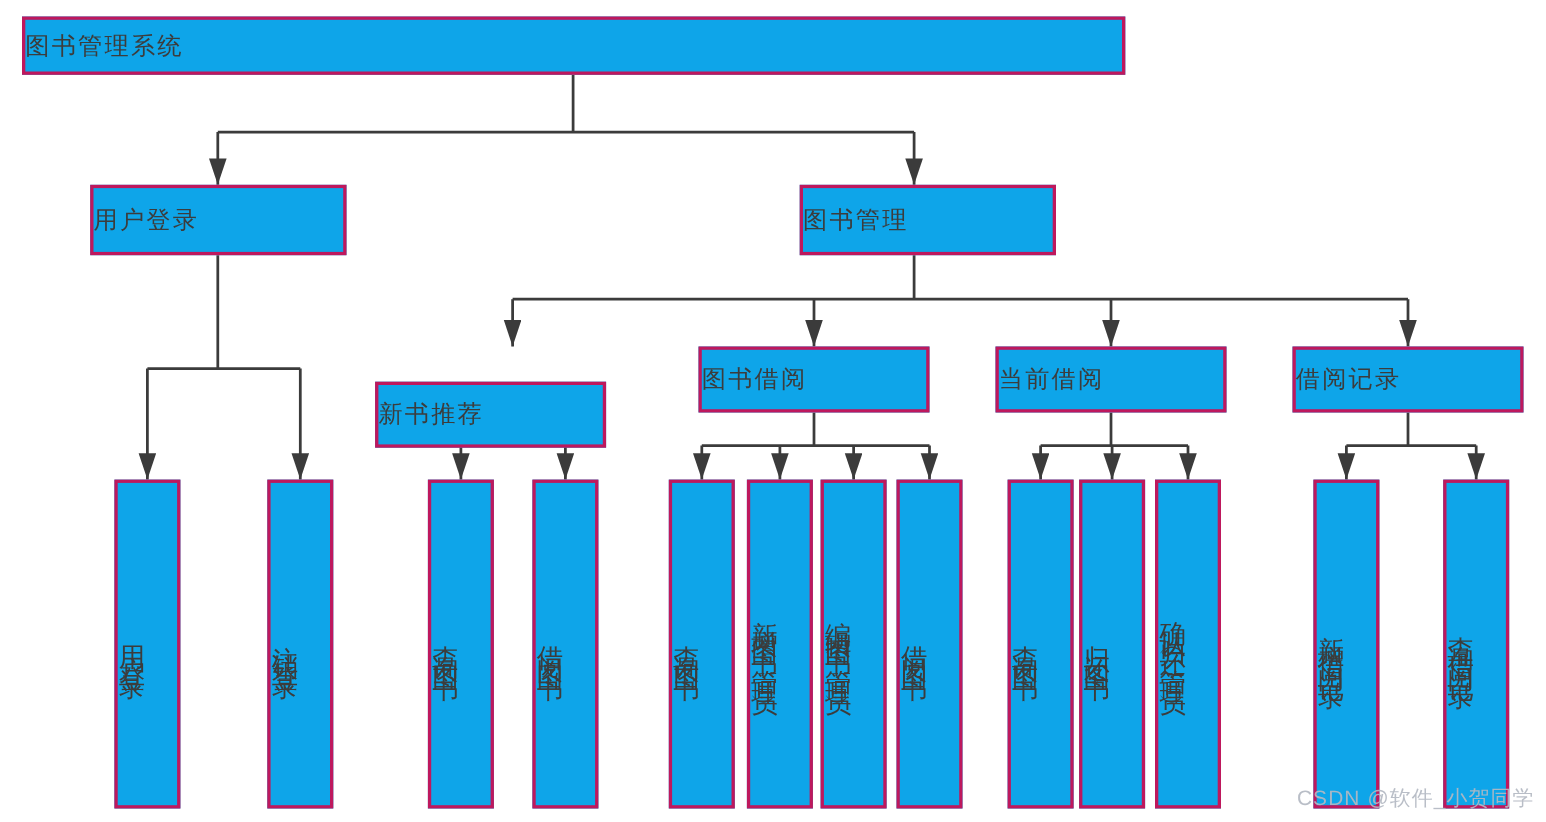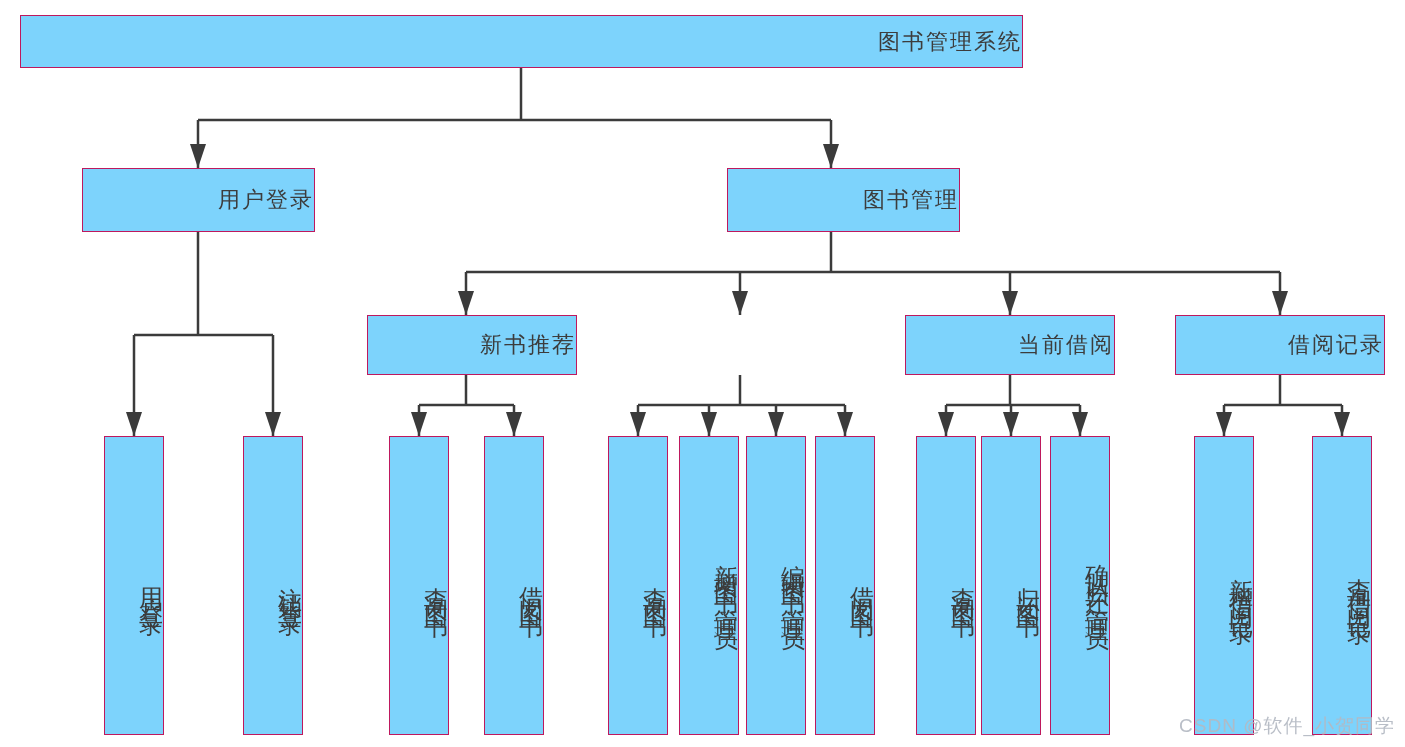--- a/index.html
+++ b/index.html
@@ -5,26 +5,26 @@
   html,body{margin:0;padding:0;background:#ffffff;}
   #canvas{
     position:relative;
     width:1405px;height:747px;
     background:#ffffff;
     font-family:"Liberation Sans", sans-serif;
     overflow:hidden;
   }
   .node{
     position:absolute;
-    background:#7dd3fc;
-    border:1px solid #be185d;
+    background:#0ea5e9;
+    border:3px solid #be185d;
     box-sizing:border-box;
     display:flex;
     align-items:center;
-    justify-content:flex-end;
+    justify-content:flex-start;
     color:#3c3c3c;
     z-index:2;
   }
   .hnode{
     font-size:22px;
     letter-spacing:2px;
   }
   .root{
     left:20px;top:15px;width:1003px;height:53px;
   }
@@ -112,22 +112,25 @@
     <span>图书管理系统</span>
   </div>
 
   <div class="node hnode l2" style="left:82px;">
     <span>用户登录</span>
   </div>
   <div class="node hnode l2" style="left:715px;margin-left:12px;">
     <span>图书管理</span>
   </div>
 
-  <div class="node hnode l3" style="left:367px;">
+  <div class="node hnode l3" style="left:341px;margin-top:32px;">
     <span>新书推荐</span>
+  </div>
+  <div class="node hnode l3" style="left:635px;">
+    <span>图书借阅</span>
   </div>
   <div class="node hnode l3" style="left:905px;">
     <span>当前借阅</span>
   </div>
   <div class="node hnode l3" style="left:1175px;">
     <span>借阅记录</span>
   </div>
 
   <div class="node leaf" style="left:104px;">
     <span>用户登录</span>

